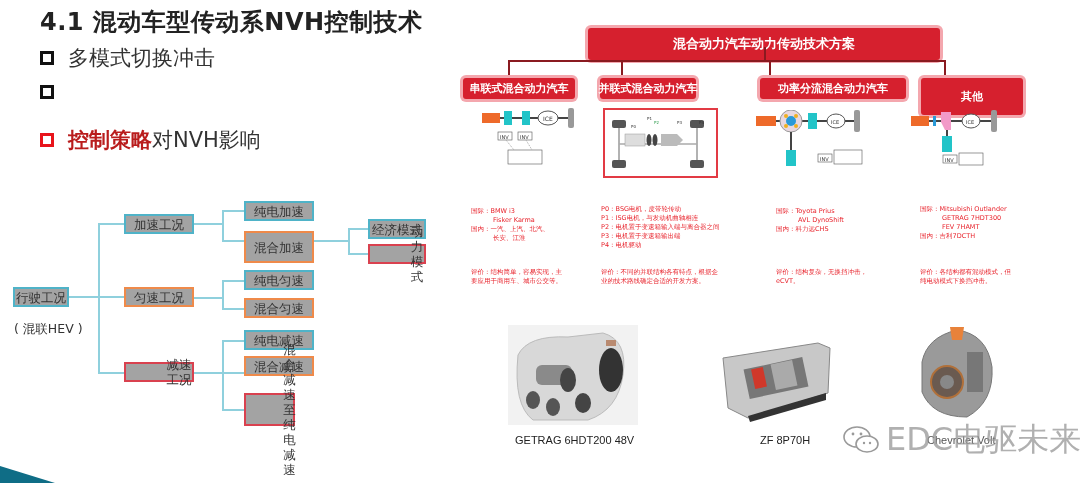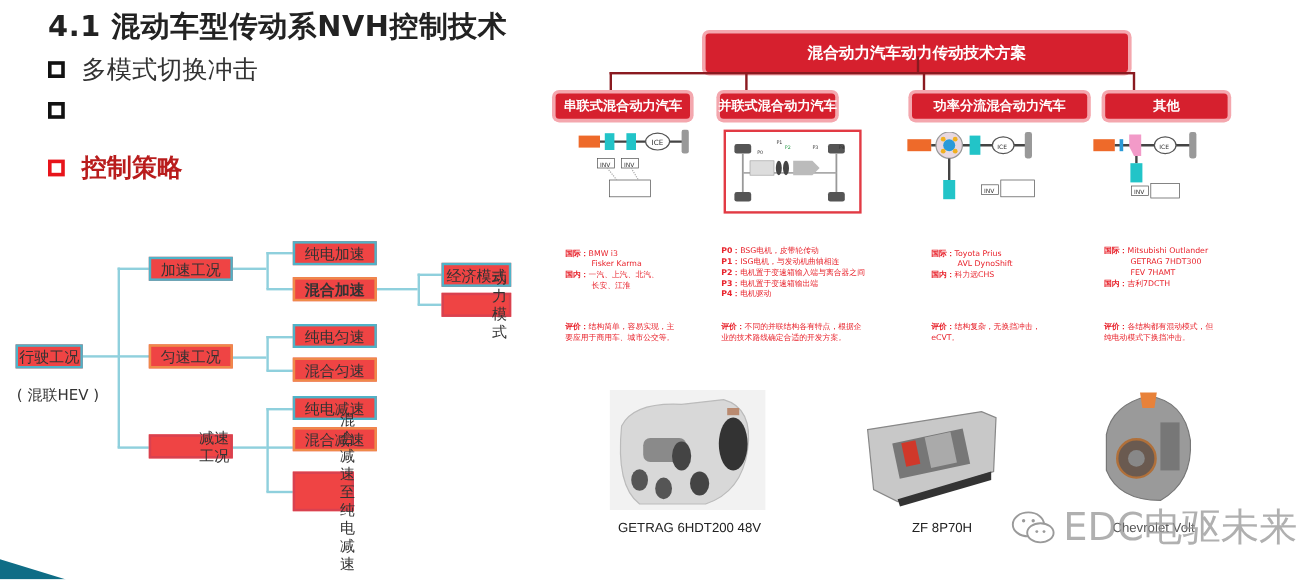--- a/index.html
+++ b/index.html
@@ -9,56 +9,57 @@
   .abs { position: absolute; }
 
   
   .title { left: 40px; top: 6px; font-size: 24px; font-weight: bold; color: #222; white-space: nowrap; letter-spacing: 0.5px; }
   .bullet { left: 40px; font-size: 21px; color: #333; white-space: nowrap; display: flex; align-items: center; }
   .bullet .sq { width: 14px; height: 14px; border: 3px solid #111; margin-right: 14px; flex: none; }
   .bullet.red .sq { border-color: #e8141b; }
   .bullet .hl { color: #b91c1c; font-weight: bold; }
 
   
-  .fbox { position: absolute; background: #ef4444; font-size: 12.5px; color: #333;
-          display: flex; align-items: center; justify-content: center; line-height: 15px; }
+  .fbox { position: absolute; background: #a3a3a3; font-size: 12.5px; color: #333;
+          display: flex; align-items: center; justify-content: center; text-align: center; line-height: 15px; }
   .fbox.blue { border: 2px solid #4fb3c8; }
   .fbox.orange { border: 2px solid #ef8a4a; }
   .fbox.red { border: 2px solid #d9414f; padding-left: 40px; }
   .fline { position: absolute; background: #8fd0dd; }
   .note { left: 14px; top: 321px; font-size: 12.5px; color: #333; white-space: nowrap; }
 
   
   .rhead { background: #d6202e; color: #fff; font-size: 12.5px; font-weight: bold;
            display: flex; align-items: center; justify-content: center;
            box-shadow: 0 0 0 3px #f4a7ae; border-radius: 3px; white-space: nowrap; }
   .rline { position: absolute; background: #8a1a20; }
 
   .smalltxt { position: absolute; font-size: 6.5px; line-height: 9px; color: #e8232c; white-space: nowrap; }
-  .smalltxt b { font-weight: bold; }
+  .smalltxt b { font-weight: normal; }
 
   .schem { position: absolute; }
   .prod-label { position: absolute; font-size: 11px; color: #222; white-space: nowrap; font-family: "Liberation Sans", sans-serif; }
   .watermark { position: absolute; font-size: 32px; color: rgba(150,150,150,0.75); white-space: nowrap; font-family: "DejaVu Sans", sans-serif; display:flex; align-items:center; }
 </style>
 </head>
 <body>
 
 <div class="abs title">4.1 混动车型传动系NVH控制技术</div>
 
 <div class="abs bullet" style="top:44px;">
   <span class="sq"></span>
   <span>多模式切换冲击</span>
 </div>
 <div class="abs bullet" style="top:85px;">
   <span class="sq"></span>
 </div>
 <div class="abs bullet red" style="top:126px;">
   <span class="sq"></span>
   <span class="hl">控制策略</span>
+  <span>对NVH影响</span>
 </div>
 
 <div>
 
   <div class="fline" style="left:69px; top:296px; width:58px; height:2px;"></div>
   <div class="fline" style="left:98px; top:223px; width:2px; height:150px;"></div>
   <div class="fline" style="left:98px; top:223px; width:26px; height:2px;"></div>
   <div class="fline" style="left:98px; top:372px; width:26px; height:2px;"></div>
 
   <div class="fline" style="left:194px; top:223px; width:28px; height:2px;"></div>
@@ -83,21 +84,21 @@
   <div class="fline" style="left:222px; top:409px; width:22px; height:2px;"></div>
 
   <div class="fbox blue" style="left:13px; top:287px; width:56px; height:20px;">行驶工况</div>
   <div class="abs note">( 混联HEV )</div>
 
   <div class="fbox blue" style="left:124px; top:214px; width:70px; height:20px;">加速工况</div>
   <div class="fbox orange" style="left:124px; top:287px; width:70px; height:20px;">匀速工况</div>
   <div class="fbox red" style="left:124px; top:362px; width:70px; height:20px;">减速工况</div>
 
   <div class="fbox blue" style="left:244px; top:201px; width:70px; height:20px;">纯电加速</div>
-  <div class="fbox orange" style="left:244px; top:231px; width:70px; height:20px;font-weight:bold;">混合加速</div>
+  <div class="fbox orange" style="left:244px; top:231px; width:70px; height:32px;">混合加速</div>
   <div class="fbox blue" style="left:368px; top:219px; width:58px; height:20px;">经济模式</div>
   <div class="fbox red" style="left:368px; top:244px; width:58px; height:20px;">动力模式</div>
 
   <div class="fbox blue" style="left:244px; top:270px; width:70px; height:20px;">纯电匀速</div>
   <div class="fbox orange" style="left:244px; top:298px; width:70px; height:20px;">混合匀速</div>
 
   <div class="fbox blue" style="left:244px; top:330px; width:70px; height:20px;">纯电减速</div>
   <div class="fbox orange" style="left:244px; top:356px; width:70px; height:20px;">混合减速</div>
   <div class="fbox red" style="left:244px; top:393px; width:51px; height:33px; flex-direction:column;">
     <span>混合减速至</span>
@@ -112,21 +113,21 @@
   <div class="rline" style="left:508px; top:60px; width:437px; height:2px;"></div>
   <div class="rline" style="left:508px; top:60px; width:2px; height:16px;"></div>
   <div class="rline" style="left:621px; top:60px; width:2px; height:16px;"></div>
   <div class="rline" style="left:769px; top:60px; width:2px; height:16px;"></div>
   <div class="rline" style="left:944px; top:60px; width:2px; height:16px;"></div>
 
   <div class="abs rhead" style="left:463px; top:78px; width:112px; height:21px; font-size:11px;">串联式混合动力汽车</div>
   <div class="abs rhead" style="left:600px; top:78px; width:96px; height:21px; font-size:11px;">并联式混合动力汽车</div>
   <div class="abs rhead" style="left:710px; top:78px; width:0; height:0; box-shadow:none;"></div>
   <div class="abs rhead" style="left:760px; top:78px; width:146px; height:21px; font-size:11px;">功率分流混合动力汽车</div>
-  <div class="abs rhead" style="left:921px; top:78px; width:102px; height:21px; font-size:11px;">其他</div>
+  <div class="abs rhead" style="left:921px; top:78px; width:102px; height:37px; font-size:11px;">其他</div>
 
   <svg class="schem" style="left:482px; top:108px;" width="96" height="60" viewBox="0 0 96 60">
     <rect x="0" y="5" width="18" height="10" fill="#ee6a2a"></rect>
     <line x1="18" y1="10" x2="90" y2="10" stroke="#444" stroke-width="2"></line>
     <rect x="22" y="3" width="8" height="14" fill="#22c4c8"></rect>
     <rect x="40" y="3" width="8" height="14" fill="#22c4c8"></rect>
     <ellipse cx="66" cy="10" rx="10" ry="7" fill="#fff" stroke="#555"></ellipse>
     <text x="61" y="13" font-size="6" fill="#333" font-family="DejaVu Sans, sans-serif">ICE</text>
     <rect x="86" y="0" width="6" height="20" rx="2" fill="#999"></rect>
     <rect x="16" y="24" width="14" height="8" fill="#fff" stroke="#555" stroke-width="0.6"></rect>

